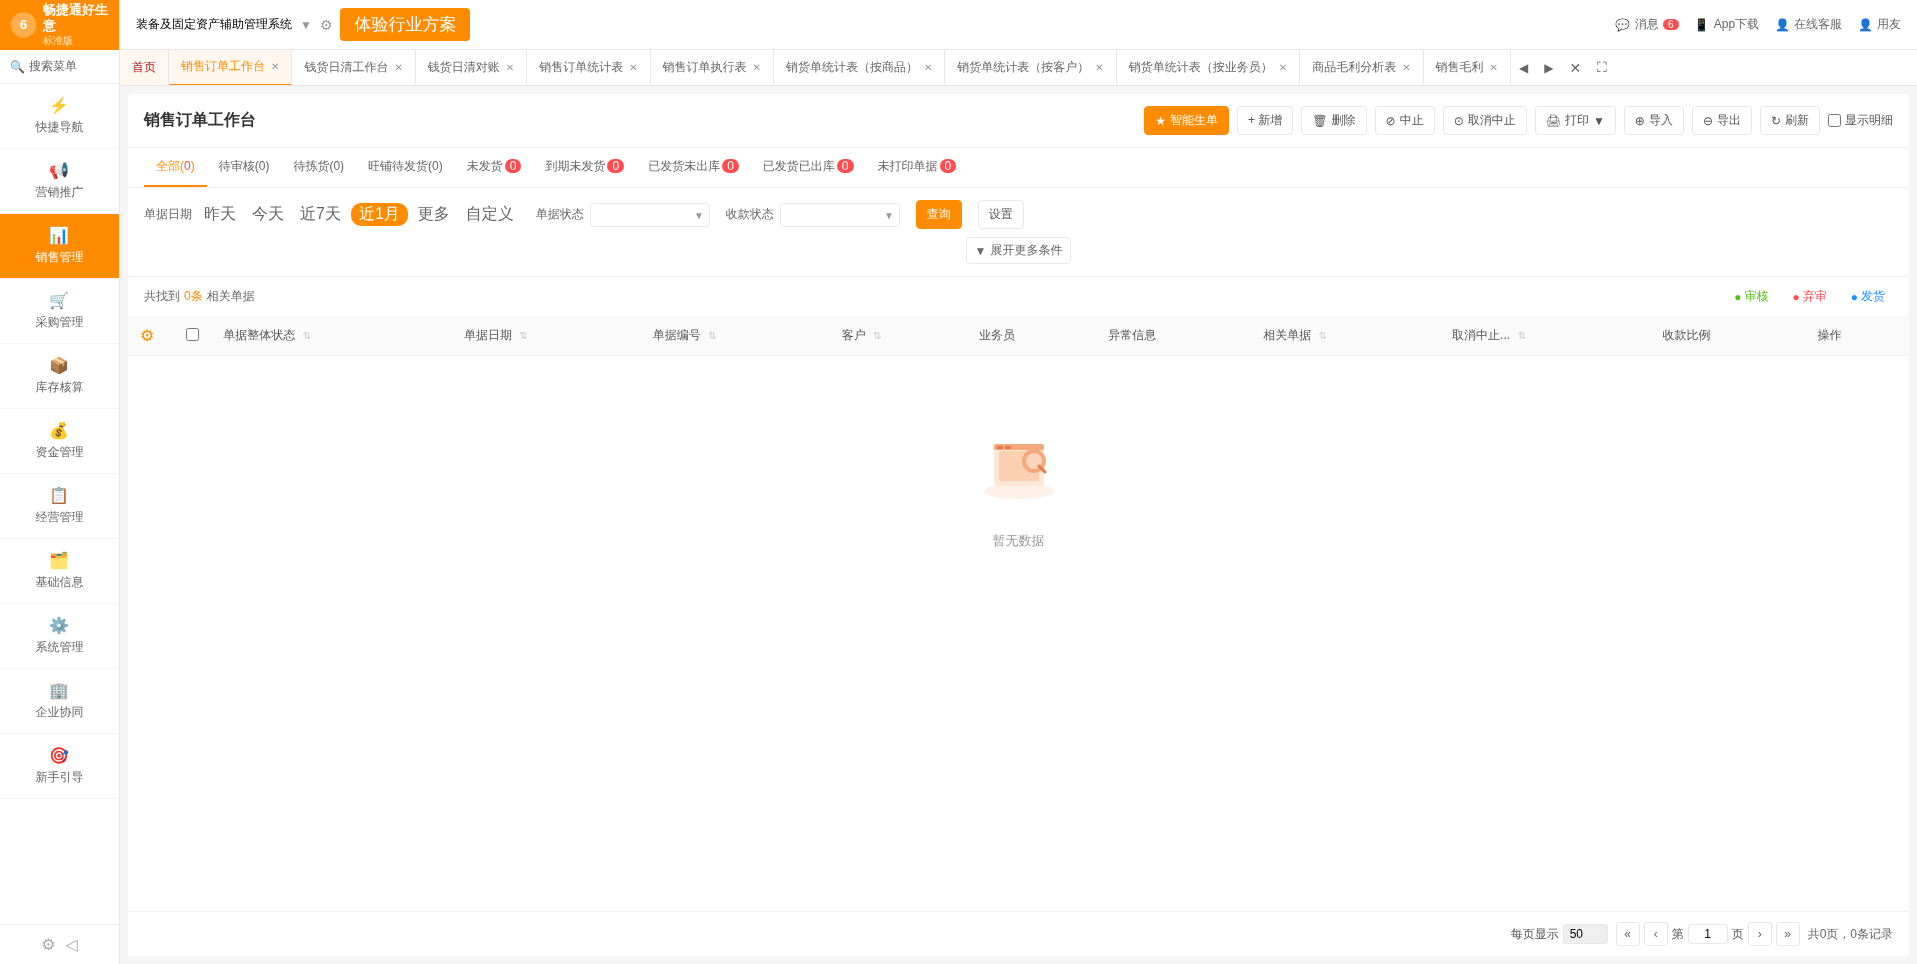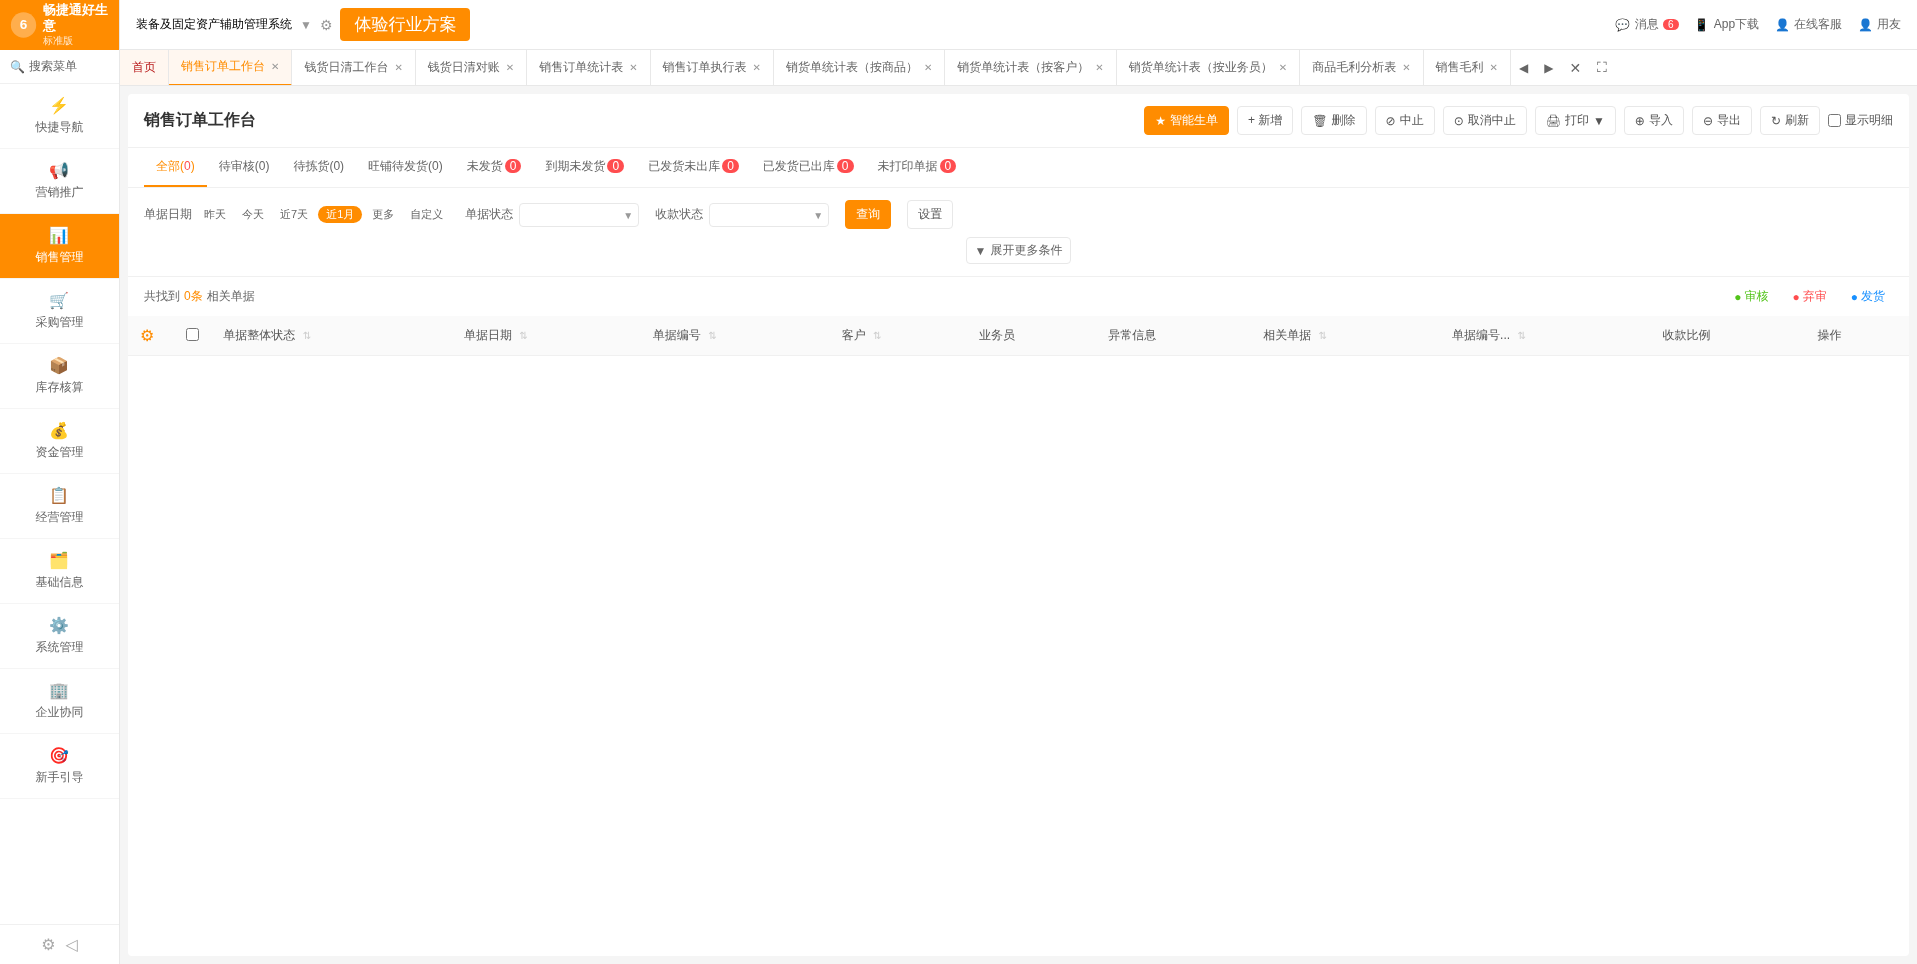--- a/index.html
+++ b/index.html
@@ -58,21 +58,21 @@
     .sub-tab { padding: 10px 12px; cursor: pointer; font-size: 12px; color: #666; border-bottom: 2px solid transparent; white-space: nowrap; }
     .sub-tab.active { color: #ff8c00; border-bottom-color: #ff8c00; }
     .sub-tab .count { color: #ff4d4f; }
 
     
     .filter-area { padding: 12px 16px; border-bottom: 1px solid #f0f0f0; flex-shrink: 0; background: #fff; }
     .filter-row { display: flex; align-items: center; gap: 16px; flex-wrap: wrap; }
     .filter-item { display: flex; align-items: center; gap: 6px; font-size: 12px; color: #555; }
     .filter-label { white-space: nowrap; color: #666; }
     .filter-dates { display: flex; align-items: center; gap: 4px; }
-    .date-btn { padding: 2px 6px; cursor: pointer; color: #666; border-radius: 3px; font-size: 11px; }
+    .date-btn { padding: 2px 6px; cursor: pointer; color: #666; border-radius: 3px; font-size: 16px; }
     .date-btn.active { background: #ff8c00; color: #fff; border-radius: 10px; padding: 1px 8px; }
     .date-range { color: #666; font-size: 11px; }
     .select-box { border: 1px solid #e8e8e8; border-radius: 4px; padding: 4px 24px 4px 8px; font-size: 12px; color: #555; background: #fff; min-width: 120px; appearance: none; cursor: pointer; position: relative; }
     .select-wrapper { position: relative; display: inline-block; }
     .select-wrapper::after { content: '▼'; position: absolute; right: 6px; top: 50%; transform: translateY(-50%); font-size: 10px; color: #999; pointer-events: none; }
     .expand-btn { display: flex; align-items: center; gap: 4px; color: #666; cursor: pointer; font-size: 12px; padding: 4px 8px; border: 1px solid #e8e8e8; border-radius: 4px; }
     .filter-row2 { display: flex; justify-content: center; margin-top: 8px; }
 
     
     .table-area { flex: 1; overflow: hidden; display: flex; flex-direction: column; }
@@ -438,35 +438,69 @@
                   <span>业务员</span>
                 </th>
                 <th>
                   <span>异常信息</span>
                 </th>
                 <th>
                   <span>相关单据</span>
                   <span class="sort-icon">⇅</span>
                 </th>
                 <th>
-                  <span>单据编号...</span>
+                  <span>取消中止...</span>
                   <span class="sort-icon">⇅</span>
                 </th>
                 <th>
                   <span>收款比例</span>
                 </th>
                 <th>
                   <span>操作</span>
                 </th>
               </tr>
             </thead>
             <tbody>
             </tbody>
           </table>
 
-        </div>
-
+          <div class="empty-state">
+            <svg class="empty-icon" viewBox="0 0 100 100">
+              <ellipse cx="50" cy="75" rx="35" ry="8" fill="#fde8d8" opacity="0.6"></ellipse>
+              <rect x="25" y="30" width="50" height="40" rx="4" fill="#fde8d8"></rect>
+              <rect x="30" y="35" width="40" height="30" rx="2" fill="#fbd0b0"></rect>
+              <circle cx="65" cy="45" r="12" fill="#f5a87a"></circle>
+              <circle cx="65" cy="45" r="8" fill="#fff" opacity="0.5"></circle>
+              <line x1="70" y1="50" x2="76" y2="56" stroke="#e8784a" stroke-width="3" stroke-linecap="round"></line>
+              <rect x="25" y="28" width="50" height="6" rx="2" fill="#f5a87a"></rect>
+              <rect x="28" y="30" width="6" height="3" rx="1" fill="#e8784a"></rect>
+              <rect x="36" y="30" width="6" height="3" rx="1" fill="#e8784a"></rect>
+            </svg>
+            <span class="empty-text">暂无数据</span>
+          </div>
+        </div>
+
+        <div class="pagination">
+          <div class="page-size">
+            <span>每页显示</span>
+            <select class="page-size-select">
+              <option value="50" selected="">50</option>
+              <option value="20">20</option>
+              <option value="100">100</option>
+            </select>
+          </div>
+          <div class="page-nav">
+            <div class="page-btn">«</div>
+            <div class="page-btn">‹</div>
+            <span>第</span>
+            <input class="page-input" type="text" value="1" style="">
+            <span>页</span>
+            <div class="page-btn">›</div>
+            <div class="page-btn">»</div>
+          </div>
+          <span class="total-info">共0页，0条记录</span>
+        </div>
       </div>
 
     </div>
   </div>
 
 </div>
 
 </body></html>

